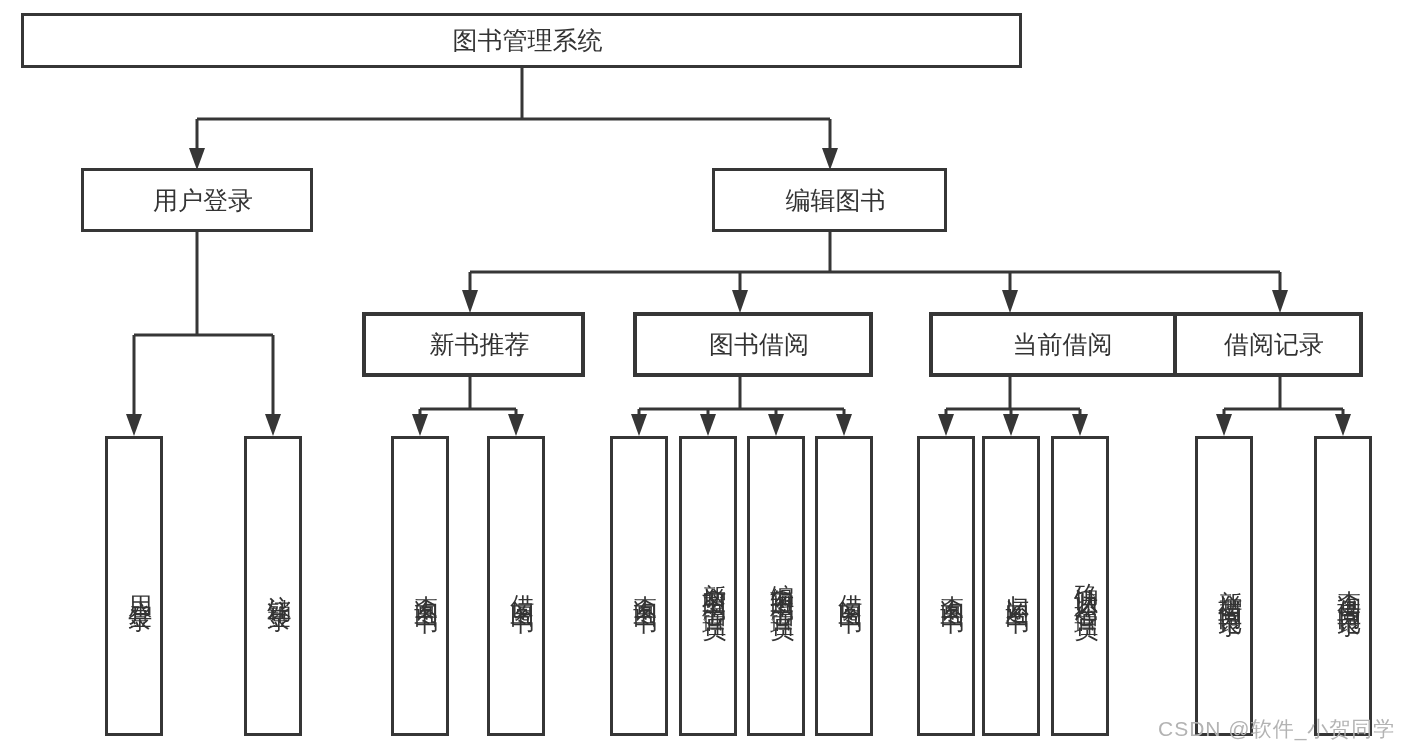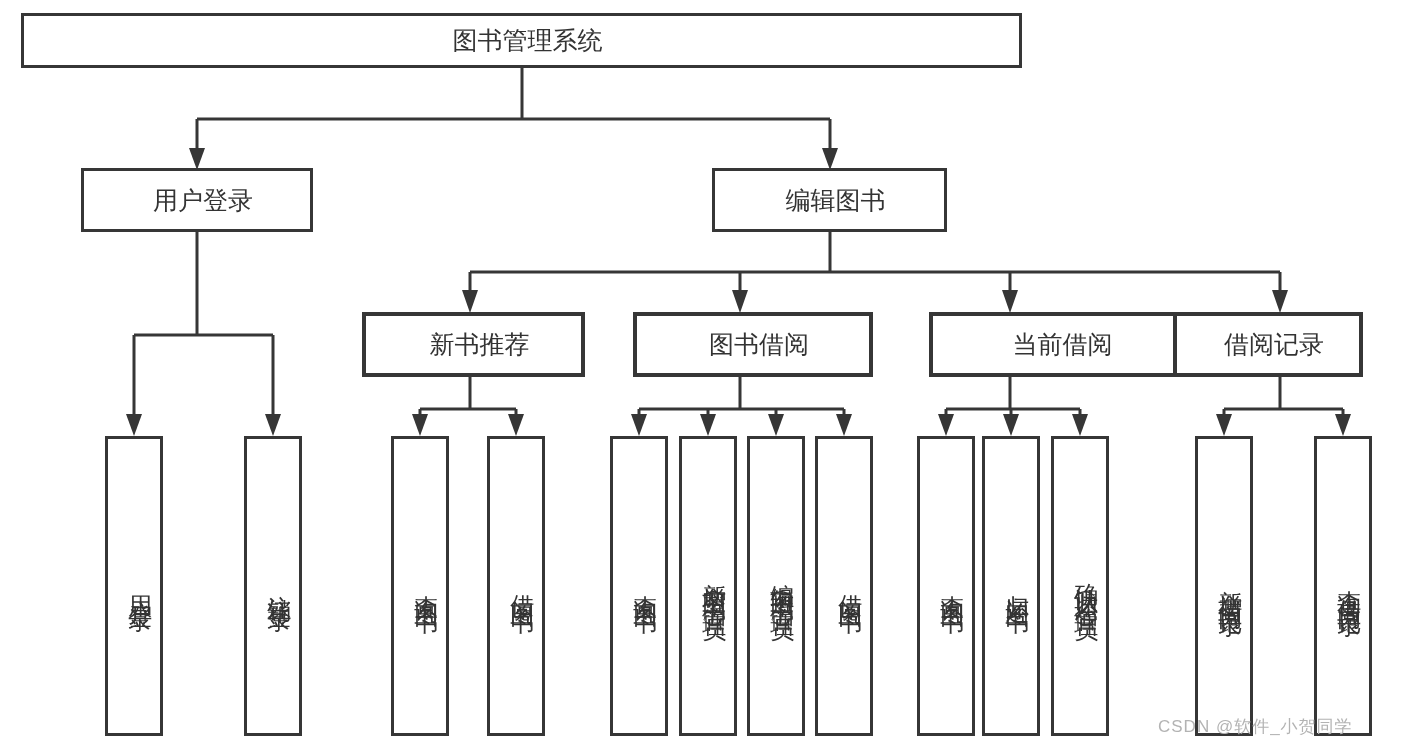--- a/index.html
+++ b/index.html
@@ -38,21 +38,21 @@
     letter-spacing:5px;
     writing-mode:vertical-rl;
     text-orientation:mixed;
     white-space:normal;
     line-height:1.1;
   }
   .leaf .lbl{max-height:290px;}
   #watermark{
     position:absolute;
     left:1158px;top:715px;
-    font-size:17px;
+    font-size:21px;
     color:var(--watermark);
     letter-spacing:1px;
     z-index:5;
     white-space:nowrap;
   }
 </style>
 </head>
 <body>
 
 <div id="canvas">

